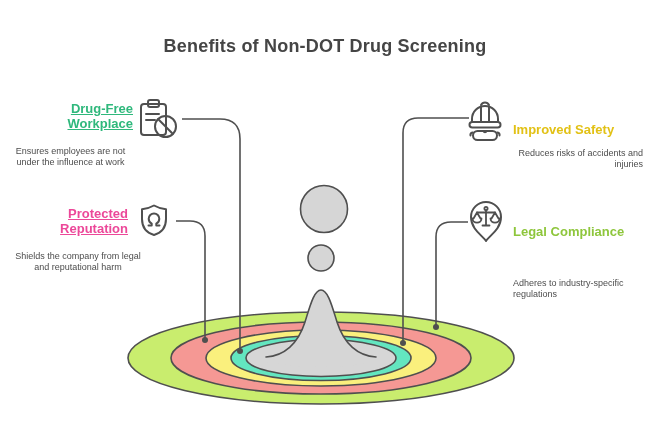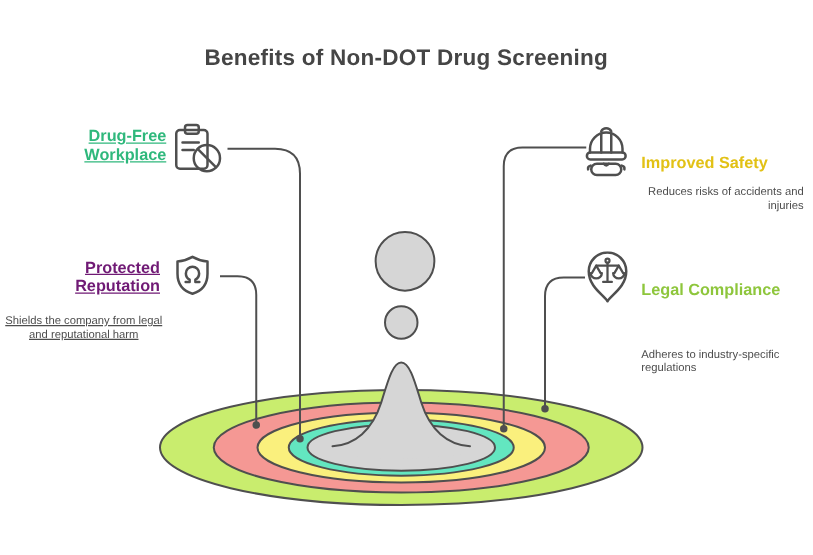--- a/index.html
+++ b/index.html
@@ -29,21 +29,21 @@
   .icon svg{display:block;}
   .stroke{stroke:#4f4f4f;fill:none;stroke-linecap:round;stroke-linejoin:round;}
   .connector{stroke:#4f4f4f;stroke-width:1.6;fill:none;}
   .ring{stroke:#4f4f4f;stroke-width:1.6;}
   .dot{fill:#4f4f4f;}
   svg.scene{position:absolute;left:0;top:0;}
   
   #tl-heading{left:8px;top:101px;width:125px;}
   #tl-desc{left:8px;top:146px;width:125px;}
   #bl-heading{left:8px;top:206px;width:120px;}
-  #bl-desc{left:4px;top:251px;width:126px;text-decoration:underline;}
+  #bl-desc{left:15px;top:251px;width:126px;}
   #tr-heading{left:513px;top:122px;width:132px;}
   #tr-desc{left:513px;top:148px;width:130px;text-align:right;}
   #br-heading{left:513px;top:224px;width:134px;}
   #br-desc{left:513px;top:244px;width:135px;margin-top:34px;}
   
   #icon-clipboard{left:136px;top:97px;}
   #icon-hardhat{left:468px;top:98px;}
   #icon-shield{left:137px;top:203px;}
   #icon-scales{left:468px;top:201px;}
 </style>
@@ -78,20 +78,21 @@
     <circle class="dot" cx="205" cy="340" r="3"></circle>
 
     <path class="connector" d="M469,118 H418 Q403,118 403,133 V341"></path>
     <circle class="dot" cx="403" cy="343" r="3"></circle>
 
     <path class="connector" d="M468,222 H451 Q436,222 436,237 V325"></path>
     <circle class="dot" cx="436" cy="327" r="3"></circle>
   </svg>
 
   <div id="tl-heading" class="heading right-align" style="color: rgb(47, 184, 124);">Drug-Free Workplace</div>
+  <div id="tl-desc" class="desc center">Ensures employees are not under the influence at work</div>
   <div id="icon-clipboard" class="icon">
     <svg width="44" height="44" viewBox="0 0 44 44">
       <rect class="stroke" stroke-width="2" x="5" y="7" width="25" height="31" rx="3"></rect>
       <rect class="stroke" stroke-width="2" x="12" y="3" width="11" height="7" rx="2" fill="#ffffff"></rect>
       <path class="stroke" stroke-width="2" d="M10,17 h13 M10,23 h9"></path>
       <circle class="stroke" stroke-width="2" cx="29.5" cy="29.5" r="10.5" fill="#ffffff"></circle>
       <path class="stroke" stroke-width="2" d="M22.3,22.3 L36.7,36.7"></path>
     </svg>
   </div>
 
@@ -101,21 +102,21 @@
     <svg width="34" height="44" viewBox="0 0 34 44">
       <path class="stroke" stroke-width="2" d="M4,24 v-3 a13,13 0 0 1 26,0 v3"></path>
       <path class="stroke" stroke-width="2" d="M13,7 a4.5,4.5 0 0 1 8,0"></path>
       <path class="stroke" stroke-width="2" d="M13,9 V24 M21,9 V24"></path>
       <rect class="stroke" stroke-width="2" x="1.5" y="24" width="31" height="5.5" rx="2.75"></rect>
       <rect class="stroke" stroke-width="2" x="5" y="33" width="24" height="9" rx="4.5"></rect>
       <path class="stroke" stroke-width="2" d="M4.5,34.5 q-2.5,0.6 -2,3 M29.5,34.5 q2.5,0.6 2,3 M15,33 q2,2.6 4,0"></path>
     </svg>
   </div>
 
-  <div id="bl-heading" class="heading right-align" style="color: #701a75;">Protected Reputation</div>
+  <div id="bl-heading" class="heading right-align" style="color: #ec4899;">Protected Reputation</div>
   <div id="bl-desc" class="desc center">Shields the company from legal and reputational harm</div>
   <div id="icon-shield" class="icon">
     <svg width="34" height="34" viewBox="0 0 34 34">
       <path class="stroke" stroke-width="2" d="M17,2.5 C20.5,4.5 24.5,5.8 29,6.2 V16 C29,24.5 24.3,29.8 17,32
                C9.7,29.8 5,24.5 5,16 V6.2 C9.5,5.8 13.5,4.5 17,2.5 Z"></path>
       <path class="stroke" stroke-width="2" d="M11.5,22.5 h3.2 v-1.8 c-1.8,-1 -3,-2.9 -3,-5 a5.3,5.3 0 1 1 10.6,0
                c0,2.1 -1.2,4 -3,5 v1.8 h3.2"></path>
     </svg>
   </div>
 

